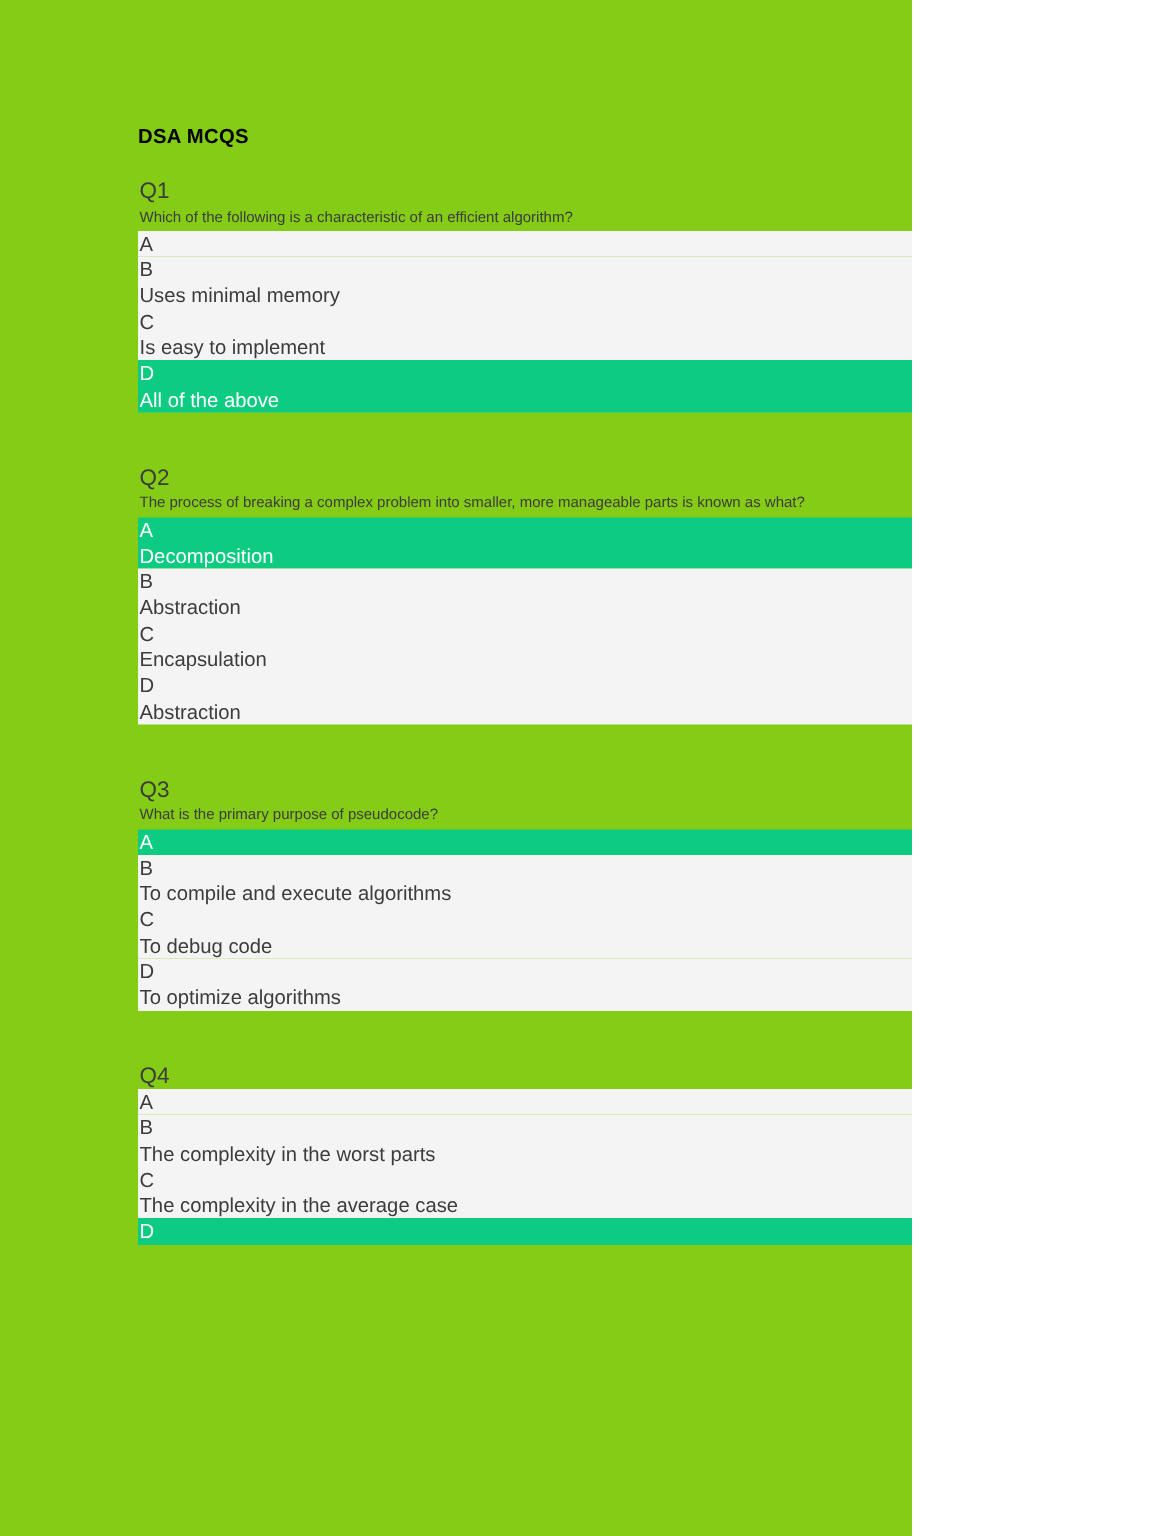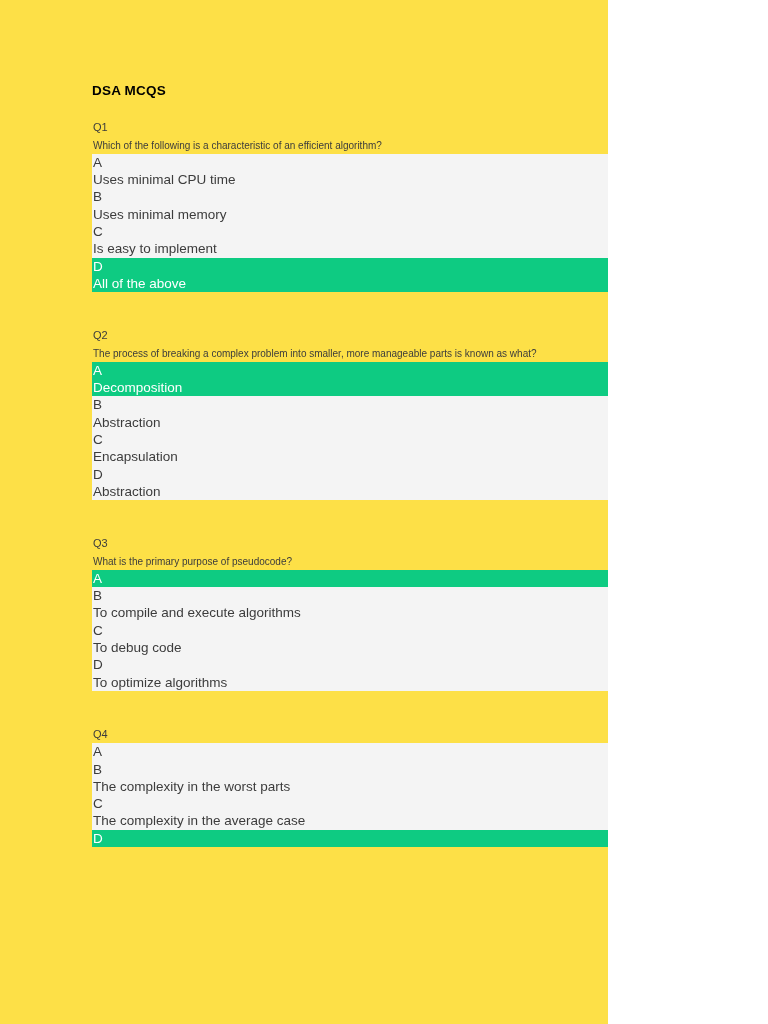--- a/index.html
+++ b/index.html
@@ -12,21 +12,21 @@
     height: 1024px;
     position: relative;
     font-family: "Liberation Sans", sans-serif;
     -webkit-font-smoothing: antialiased;
   }
   .page {
     position: absolute;
     left: 0; top: 0;
     width: 608px;
     height: 1024px;
-    background: #fde047;
+    background: #84cc16;
     overflow: hidden;
   }
   .content {
     position: absolute;
     left: 92px;
     top: 82px;
     width: 584px;
   }
   .doc-title {
     font-size: 13.5px;
@@ -37,21 +37,21 @@
     margin: 0 0 0 0;
     padding: 0;
   }
   .title-spacer {
     height: 20px;
   }
   .question-block {
     margin: 0 0 35px 0;
   }
   .q-label {
-    font-size: 11px;
+    font-size: 15px;
     color: #3c3c3c;
     line-height: 17.3px;
     padding: 0 0 0 1px;
   }
   .q-text {
     font-size: 10px;
     color: #3c3c3c;
     line-height: 17.3px;
     padding: 0 0 0 1px;
     width: 571px;
@@ -96,21 +96,20 @@
 
     <div class="title-spacer"></div>
 
     <div id="questions-container">
         <div class="question-block">
           <div class="q-label">Q1</div>
           <div class="q-text">Which of the following is a characteristic of an efficient algorithm?</div>
           <div class="options">
             <div class="option normal">
               <span class="opt-letter">A</span>
-              <span class="opt-text">Uses minimal CPU time</span>
             </div>
             <div class="option normal">
               <span class="opt-letter">B</span>
               <span class="opt-text">Uses minimal memory</span>
             </div>
             <div class="option normal">
               <span class="opt-letter">C</span>
               <span class="opt-text">Is easy to implement</span>
             </div>
             <div class="option correct">

